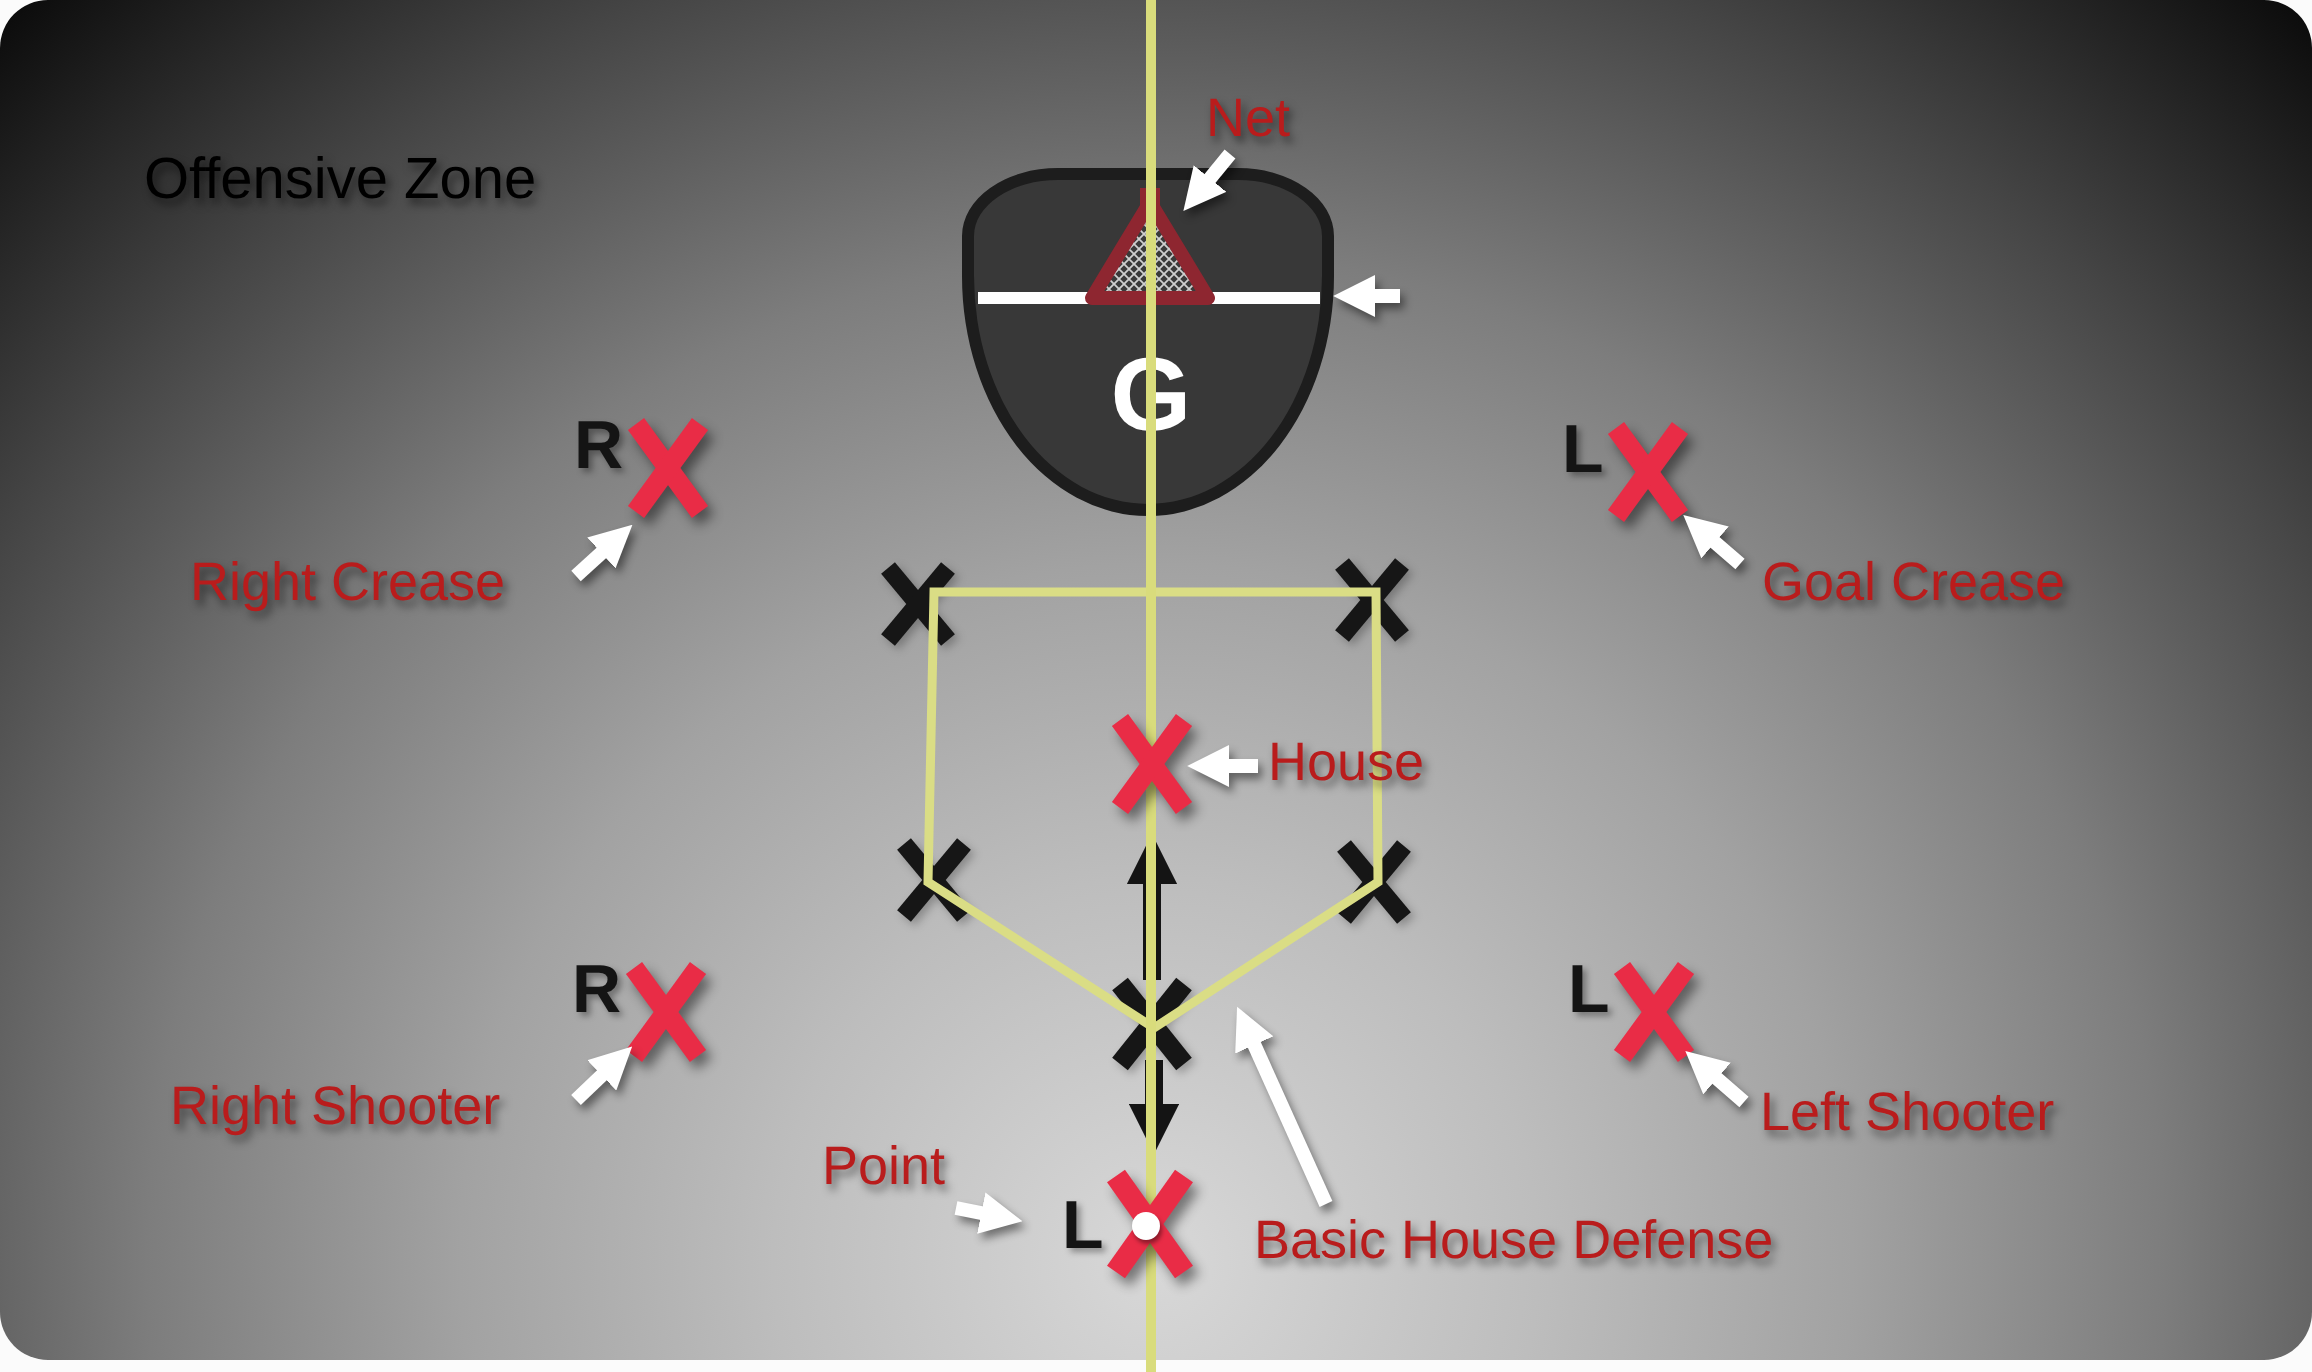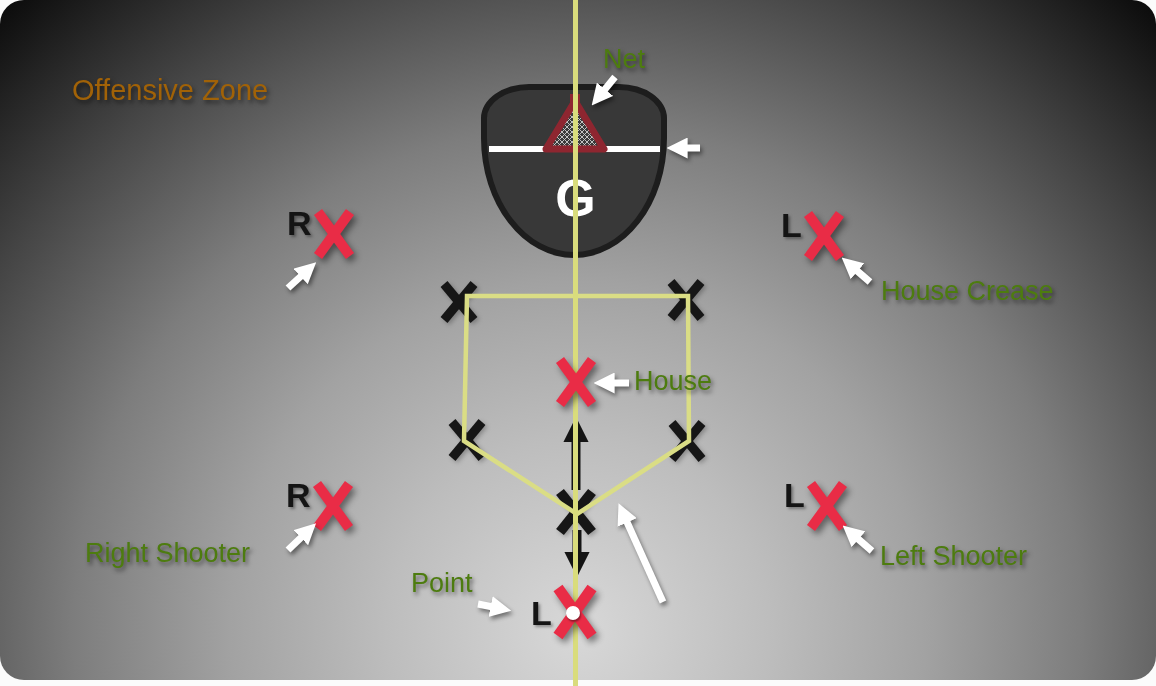--- a/index.html
+++ b/index.html
@@ -30,23 +30,23 @@
   .atk{position:absolute;z-index:8;display:flex;align-items:flex-start;}
   .atk .prefix{color:#141414;font-size:34px;font-weight:800;line-height:1;
        text-shadow:2px 2px 3px rgba(0,0,0,0.35);}
   .atk svg{display:block;filter:drop-shadow(3px 4px 3px rgba(0,0,0,0.45));}
   #ball-dot{position:absolute;left:566px;top:606px;width:14px;height:14px;border-radius:50%;
        background:#fff;z-index:9;box-shadow:1px 2px 2px rgba(0,0,0,0.4);}
   
   #white-arrows{position:absolute;left:0;top:0;z-index:10;pointer-events:none;
        filter:drop-shadow(2px 3px 2px rgba(0,0,0,0.45));}
   
-  .lbl{position:absolute;color:#4d7c0f;font-size:27px;z-index:11;white-space:nowrap;
+  .lbl{position:absolute;color:#b91c1c;font-size:27px;z-index:11;white-space:nowrap;
        text-shadow:2px 3px 4px rgba(0,0,0,0.5);}
-  #zone-title{position:absolute;left:72px;top:74px;color:#a16207;font-size:29px;z-index:11;
+  #zone-title{position:absolute;left:72px;top:74px;color:#000000;font-size:29px;z-index:11;
        text-shadow:2px 3px 4px rgba(0,0,0,0.5);}
 </style>
 </head>
 <body>
 
 <div id="page">
   <div id="field"></div>
 
   <div id="goal-crease"></div>
   <div id="goal-line"></div>
@@ -188,18 +188,20 @@
       <line x1="629" y1="383" x2="602" y2="383" marker-end="url(#whead)"></line>
       <line x1="478" y1="604" x2="503" y2="609" marker-end="url(#whead)"></line>
       <line x1="288" y1="550" x2="310" y2="529" marker-end="url(#whead)"></line>
       <line x1="872" y1="551" x2="849" y2="531" marker-end="url(#whead)"></line>
       <line x1="663" y1="602" x2="622" y2="511" marker-end="url(#whead)"></line>
     </g>
   </svg>
 
   <div id="zone-title">Offensive Zone</div>
   <div class="lbl" style="left:603px;top:44px">Net</div>
-  <div class="lbl" style="left:881px;top:276px">House Crease</div>
+  <div class="lbl" style="left:95px;top:276px">Right Crease</div>
+  <div class="lbl" style="left:881px;top:276px">Goal Crease</div>
   <div class="lbl" style="left:634px;top:366px">House</div>
   <div class="lbl" style="left:85px;top:538px">Right Shooter</div>
   <div class="lbl" style="left:880px;top:541px">Left Shooter</div>
   <div class="lbl" style="left:411px;top:568px">Point</div>
+  <div class="lbl" style="left:627px;top:605px">Basic House Defense</div>
 </div>
 
 </body></html>

